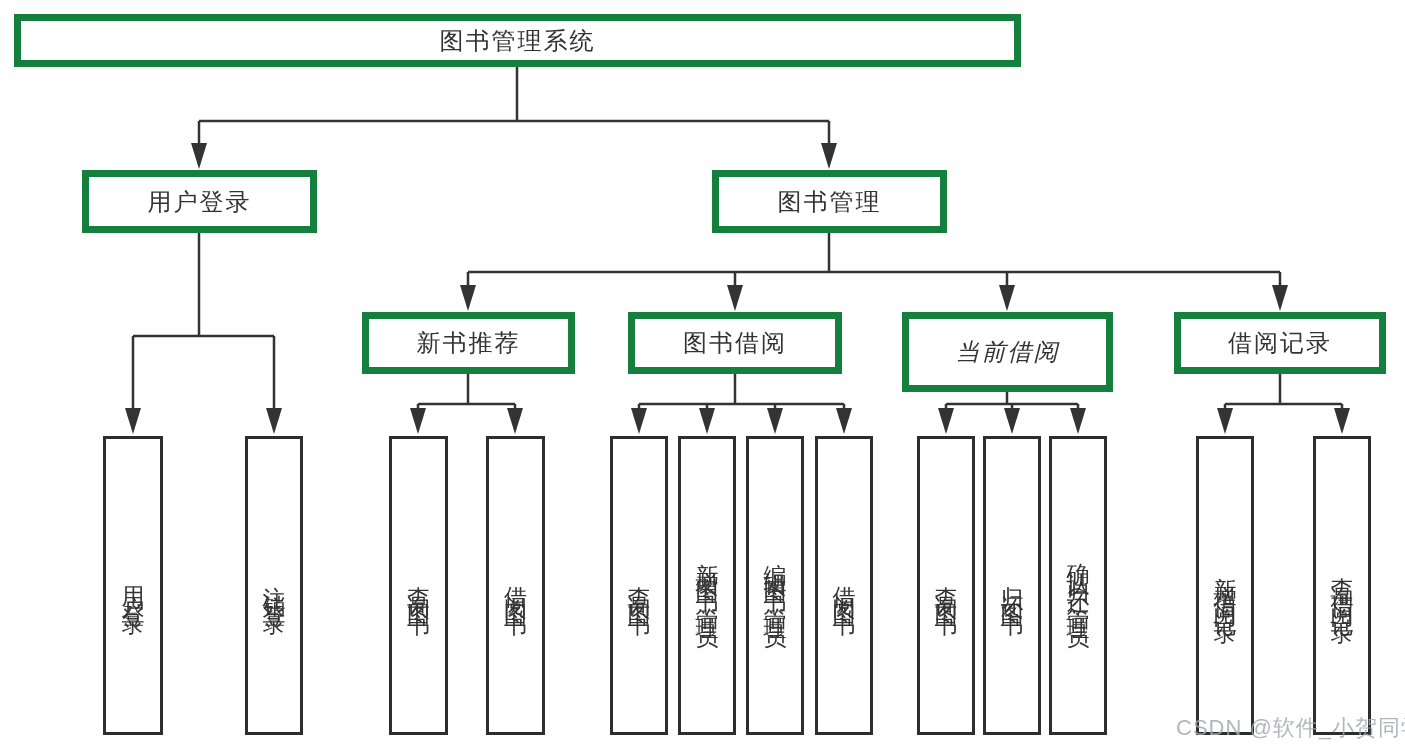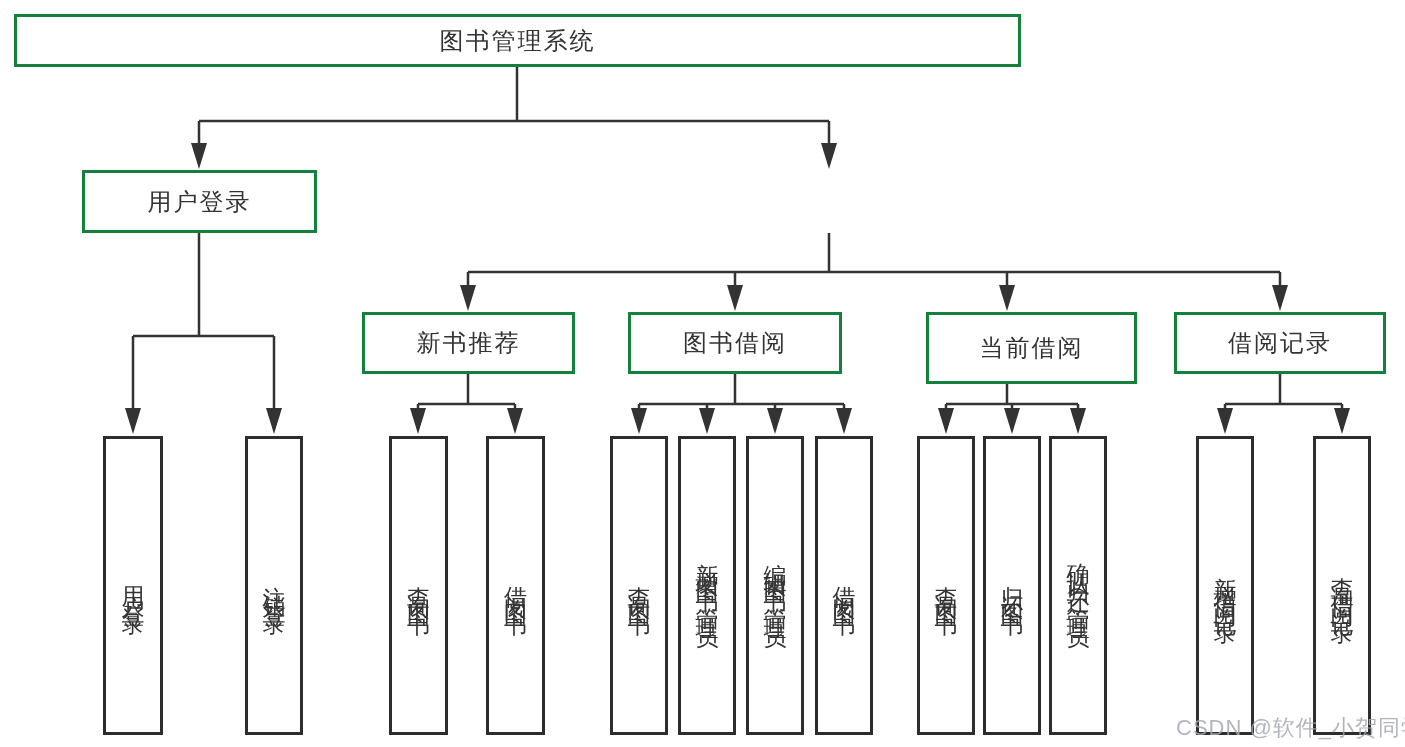--- a/index.html
+++ b/index.html
@@ -12,21 +12,21 @@
     overflow: hidden;
   }
   #connectors {
     position: absolute;
     left: 0; top: 0;
     z-index: 1;
   }
   .hbox {
     position: absolute;
     box-sizing: border-box;
-    border: 3px solid #15803d;
+    border: 7px solid #15803d;
     background: #ffffff;
     display: flex;
     align-items: center;
     justify-content: center;
     font-size: 24px;
     letter-spacing: 2px;
     color: #333333;
     z-index: 2;
     white-space: nowrap;
   }
@@ -45,21 +45,21 @@
     color: #333333;
     z-index: 2;
     line-height: 1;
   }
   
   .root-box  { left: 14px;  top: 14px;  width: 1007px; height: 53px; }
   .lvl2-0    { left: 82px;  top: 170px; width: 235px;  height: 63px; }
   .lvl2-1    { left: 712px; top: 170px; width: 235px;  height: 63px; }
   .lvl3-0    { left: 362px;  top: 312px; width: 213px; height: 62px; }
   .lvl3-1    { left: 628px;  top: 312px; width: 214px; height: 62px; }
-  .lvl3-2    { left: 926px;  top: 312px; width: 211px; height: 72px; }
+  .lvl3-2    { left: 902px;  top: 312px; width: 211px; height: 80px; font-style: italic; }
   .lvl3-3    { left: 1174px; top: 312px; width: 212px; height: 62px; }
   .leaf { top: 436px; height: 299px; }
   .leaf-u0 { left: 103px;  width: 60px; }
   .leaf-u1 { left: 245px;  width: 58px; }
   .leaf-n0 { left: 389px;  width: 59px; }
   .leaf-n1 { left: 486px;  width: 59px; }
   .leaf-j0 { left: 610px;  width: 58px; }
   .leaf-j1 { left: 678px;  width: 58px; }
   .leaf-j2 { left: 746px;  width: 58px; }
   .leaf-j3 { left: 815px;  width: 58px; }
@@ -132,20 +132,21 @@
     <g>
       <path class="edge" d="M1280 374 V404 M1225 404 H1342 M1225 404 V412 M1342 404 V412"></path>
       <polygon class="arrowhead" points="1217,408 1233,408 1225,434"></polygon>
       <polygon class="arrowhead" points="1334,408 1350,408 1342,434"></polygon>
     </g>
   </svg>
 
   <div class="hbox root-box">图书管理系统</div>
 
   <div class="hbox lvl2-0">用户登录</div>
+  <div class="hbox lvl2-1">图书管理</div>
 
   <div class="hbox lvl3-1">图书借阅</div>
   <div class="hbox lvl3-0">新书推荐</div>
   <div class="hbox lvl3-2">当前借阅</div>
   <div class="hbox lvl3-3">借阅记录</div>
 
   <div class="vbox leaf leaf-u0">用户登录</div>
   <div class="vbox leaf leaf-u1">注销登录</div>
 
   <div class="vbox leaf leaf-n0">查询图书</div>

